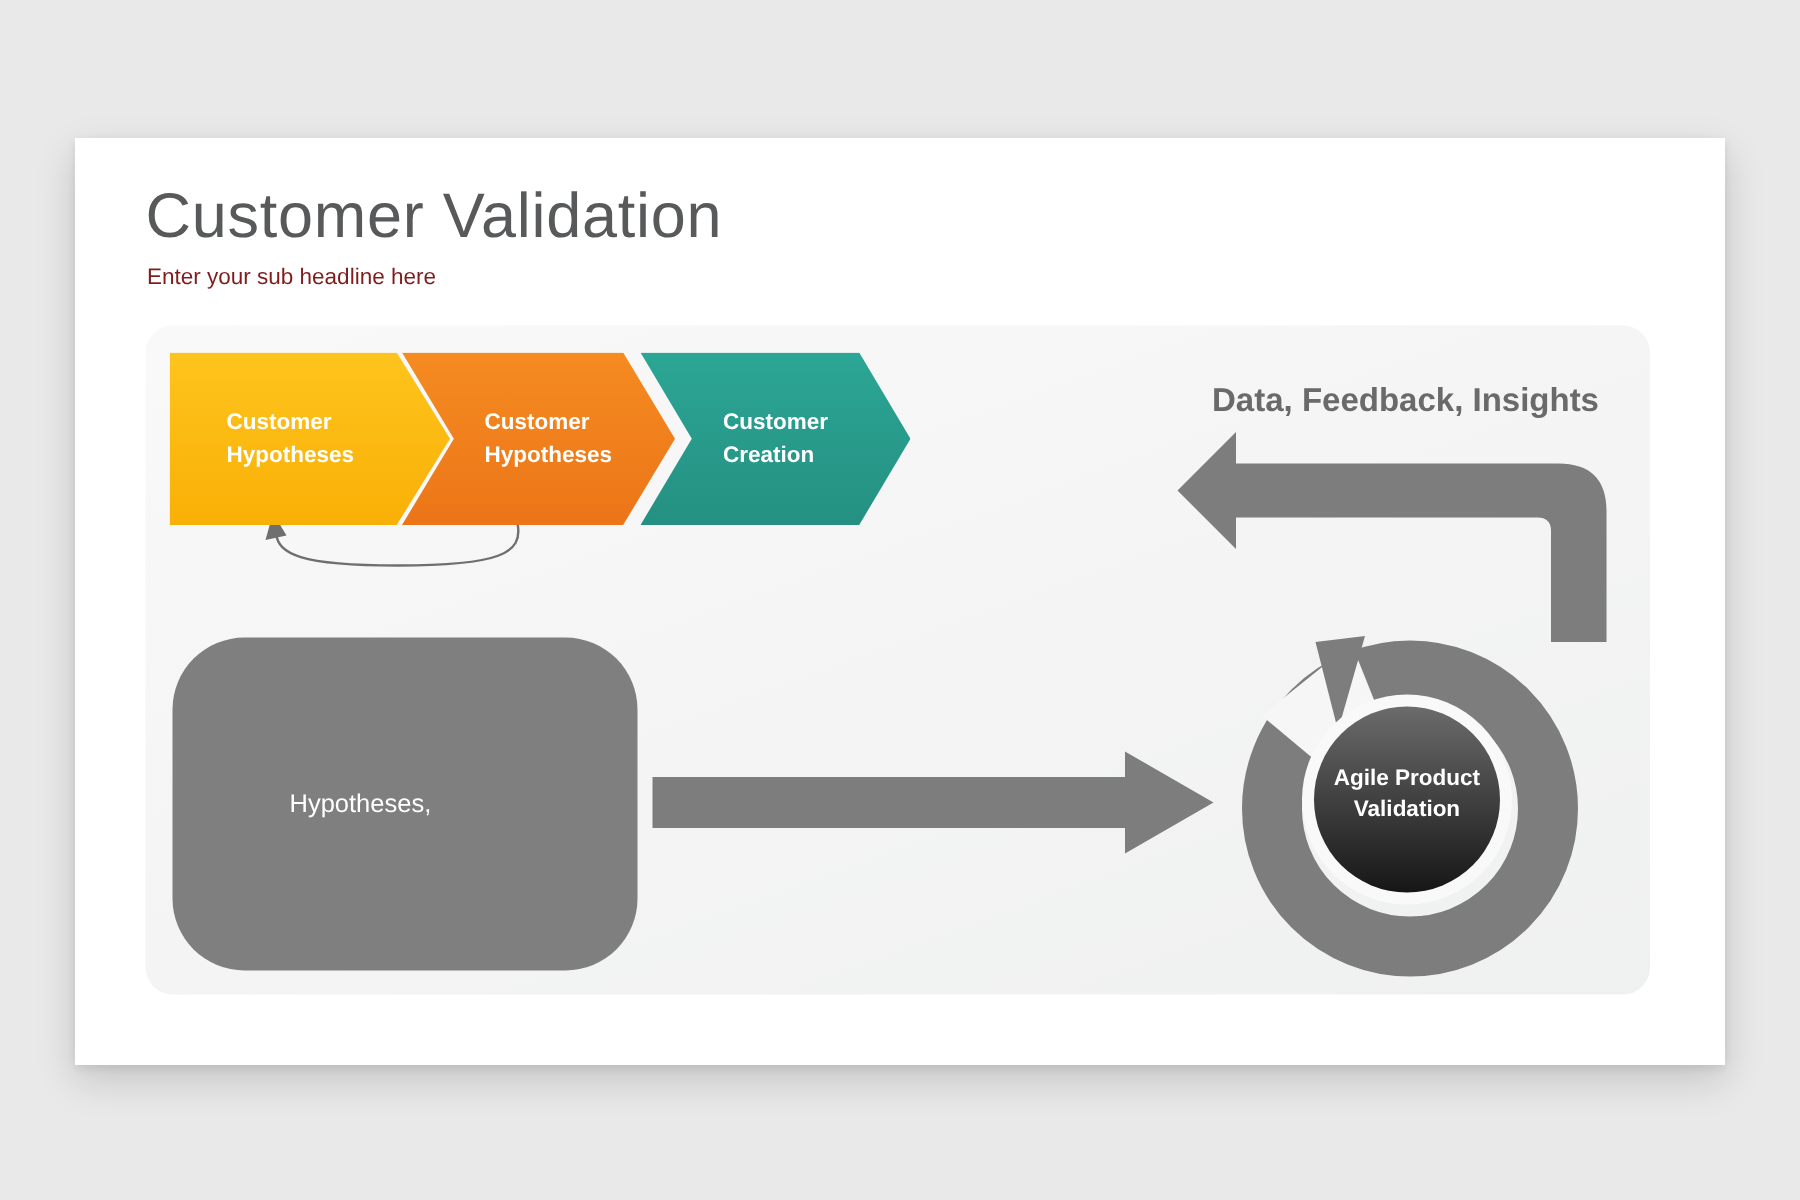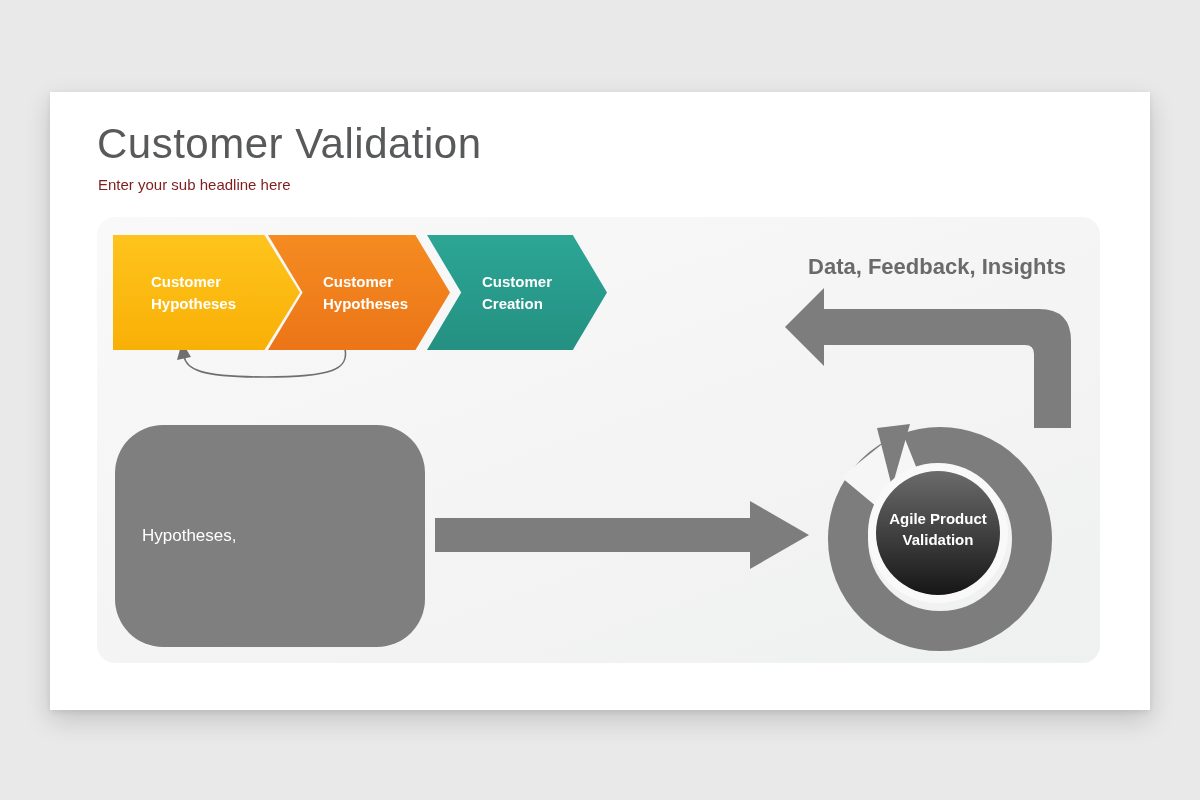--- a/index.html
+++ b/index.html
@@ -41,21 +41,21 @@
   .chev3 { left:330px; width:180px; background:linear-gradient(180deg,#2ca695 0%,#249082 100%); }
   .chev4 { left:484px; width:176px; background:linear-gradient(180deg,#4c95f1 0%,#3f85e8 100%); }
   .feedback-label {
     position:absolute; left:690px; top:37px; width:300px; text-align:center;
     font-size:22px; font-weight:700; color:#6a6a6a;
   }
   .hyp-box {
     position:absolute; left:18px; top:208px; width:310px; height:222px;
     border-radius:48px; background:#7f7f7f;
     display:flex; flex-direction:column; justify-content:center;
-    padding-left:27px; color:#ffffff; font-size:17px; line-height:1.35;
+    padding-left:78px; color:#ffffff; font-size:17px; line-height:1.35;
   }
   .agile-label {
     position:absolute; left:751px; top:291px; width:180px; text-align:center;
     color:#ffffff; font-size:15px; font-weight:700; line-height:1.4;
   }
 </style>
 </head>
 <body>
 
 <div class="slide">

